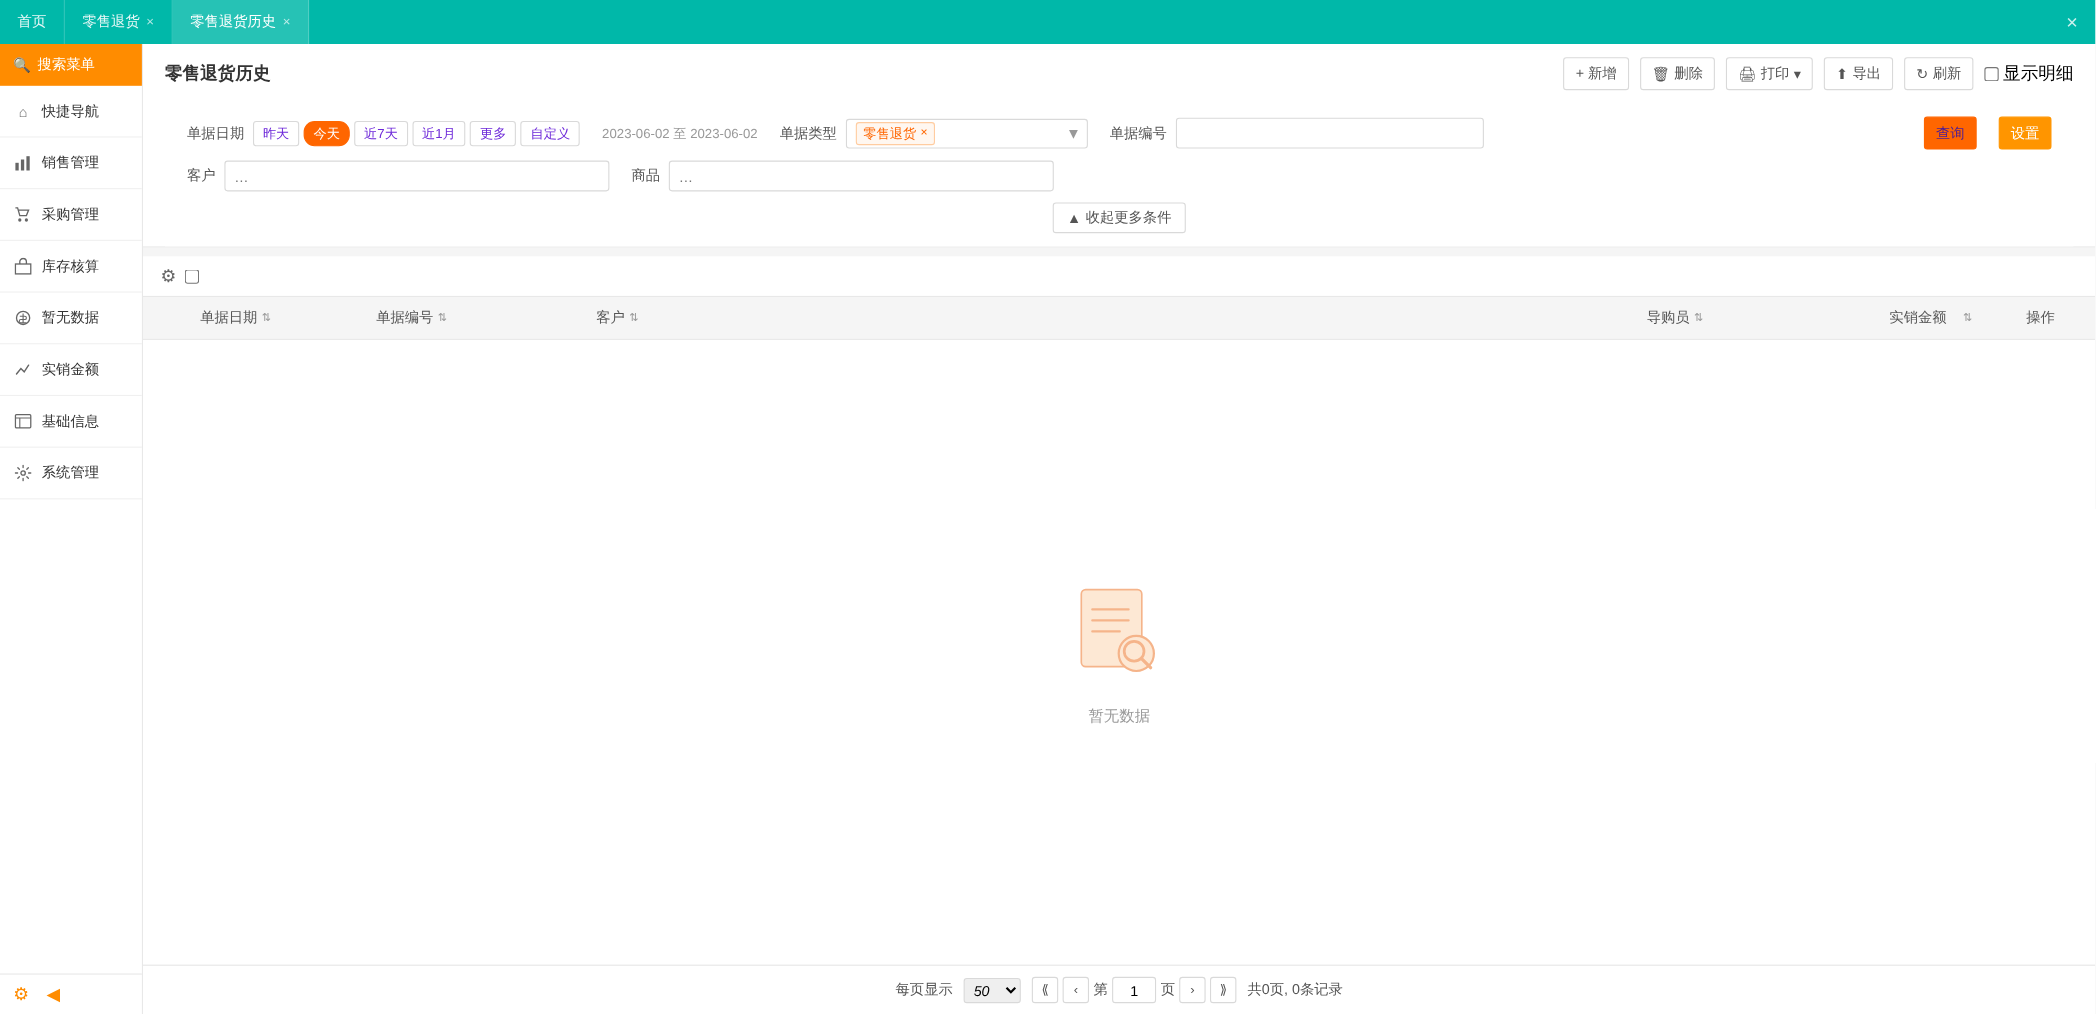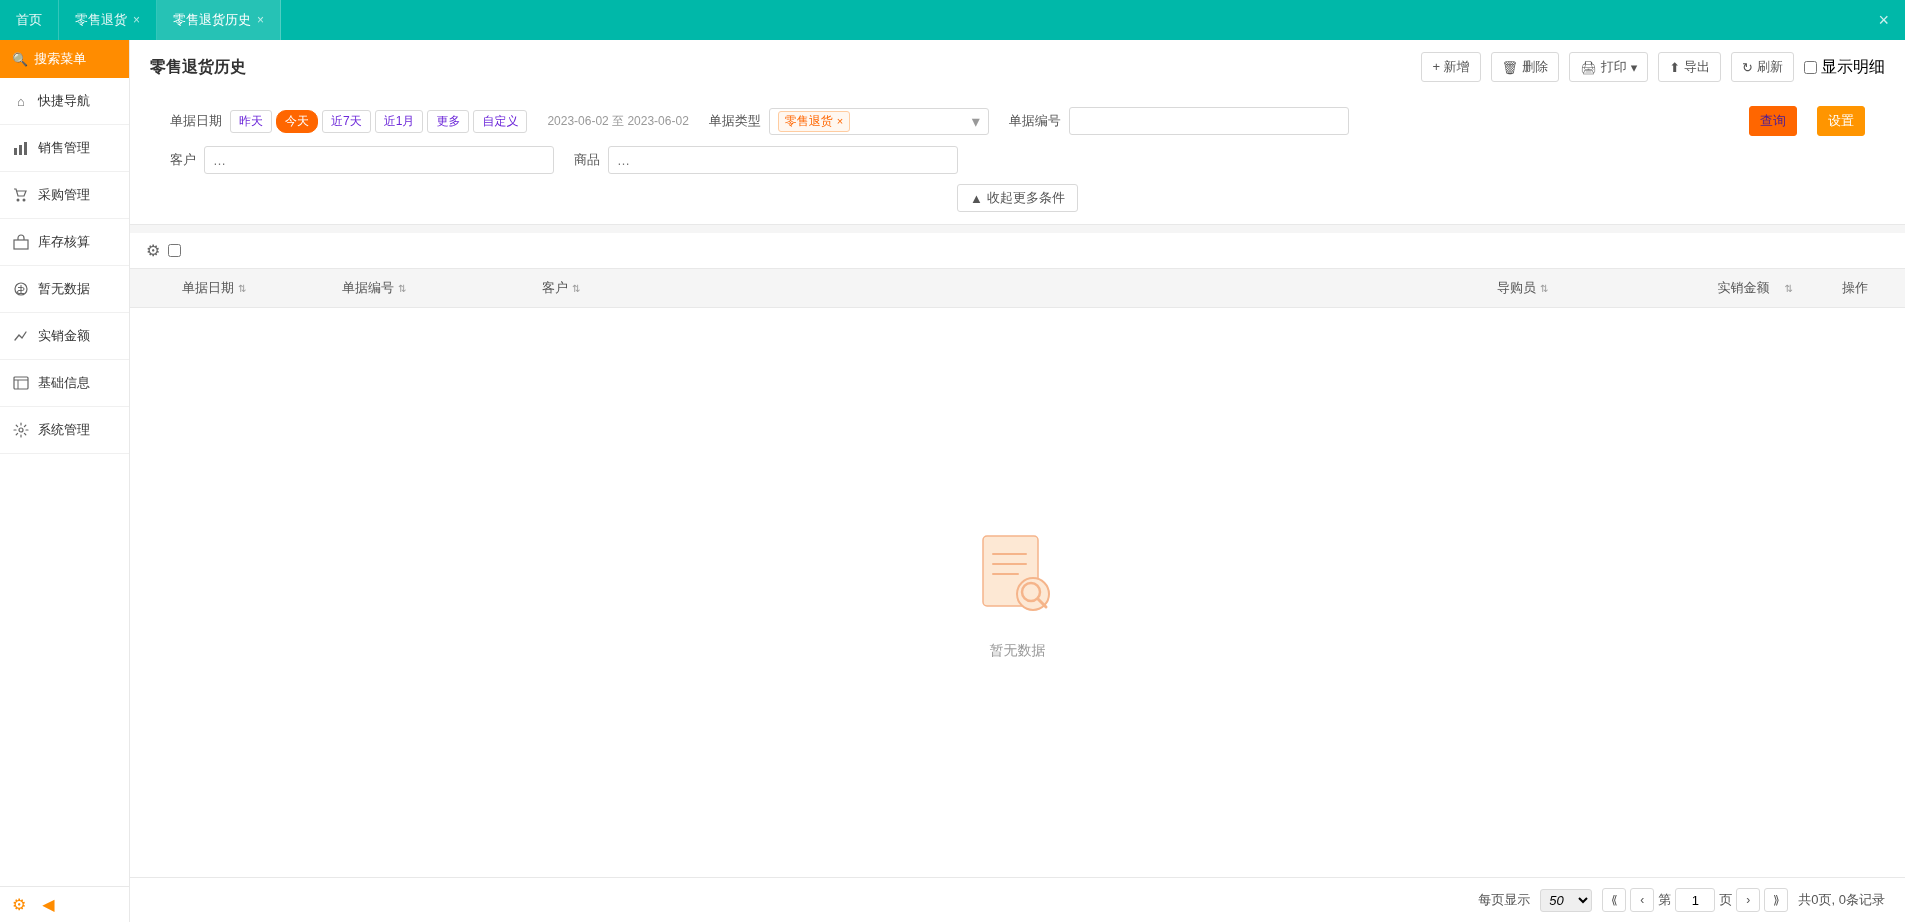--- a/index.html
+++ b/index.html
@@ -335,21 +335,21 @@
     }
     .empty-text {
       font-size: 14px;
       color: #999;
     }
 
     
     .pagination {
       display: flex;
       align-items: center;
-      justify-content: flex-end;
+      justify-content: center;
       padding: 10px 20px;
       gap: 10px;
       border-top: 1px solid #e8e8e8;
       font-size: 13px;
       color: #555;
       background: #fff;
       flex-shrink: 0;
     }
     .pagination-select {
       border: 1px solid #d9d9d9;

